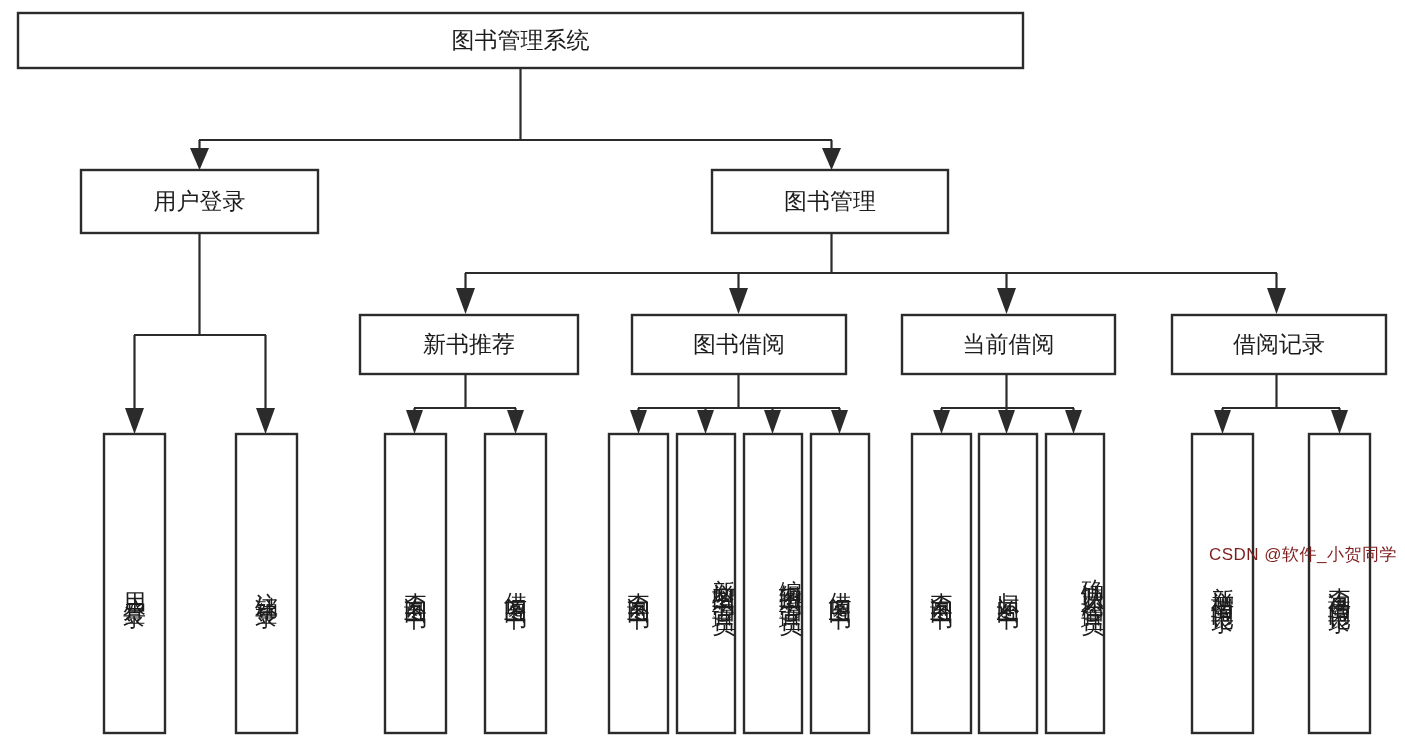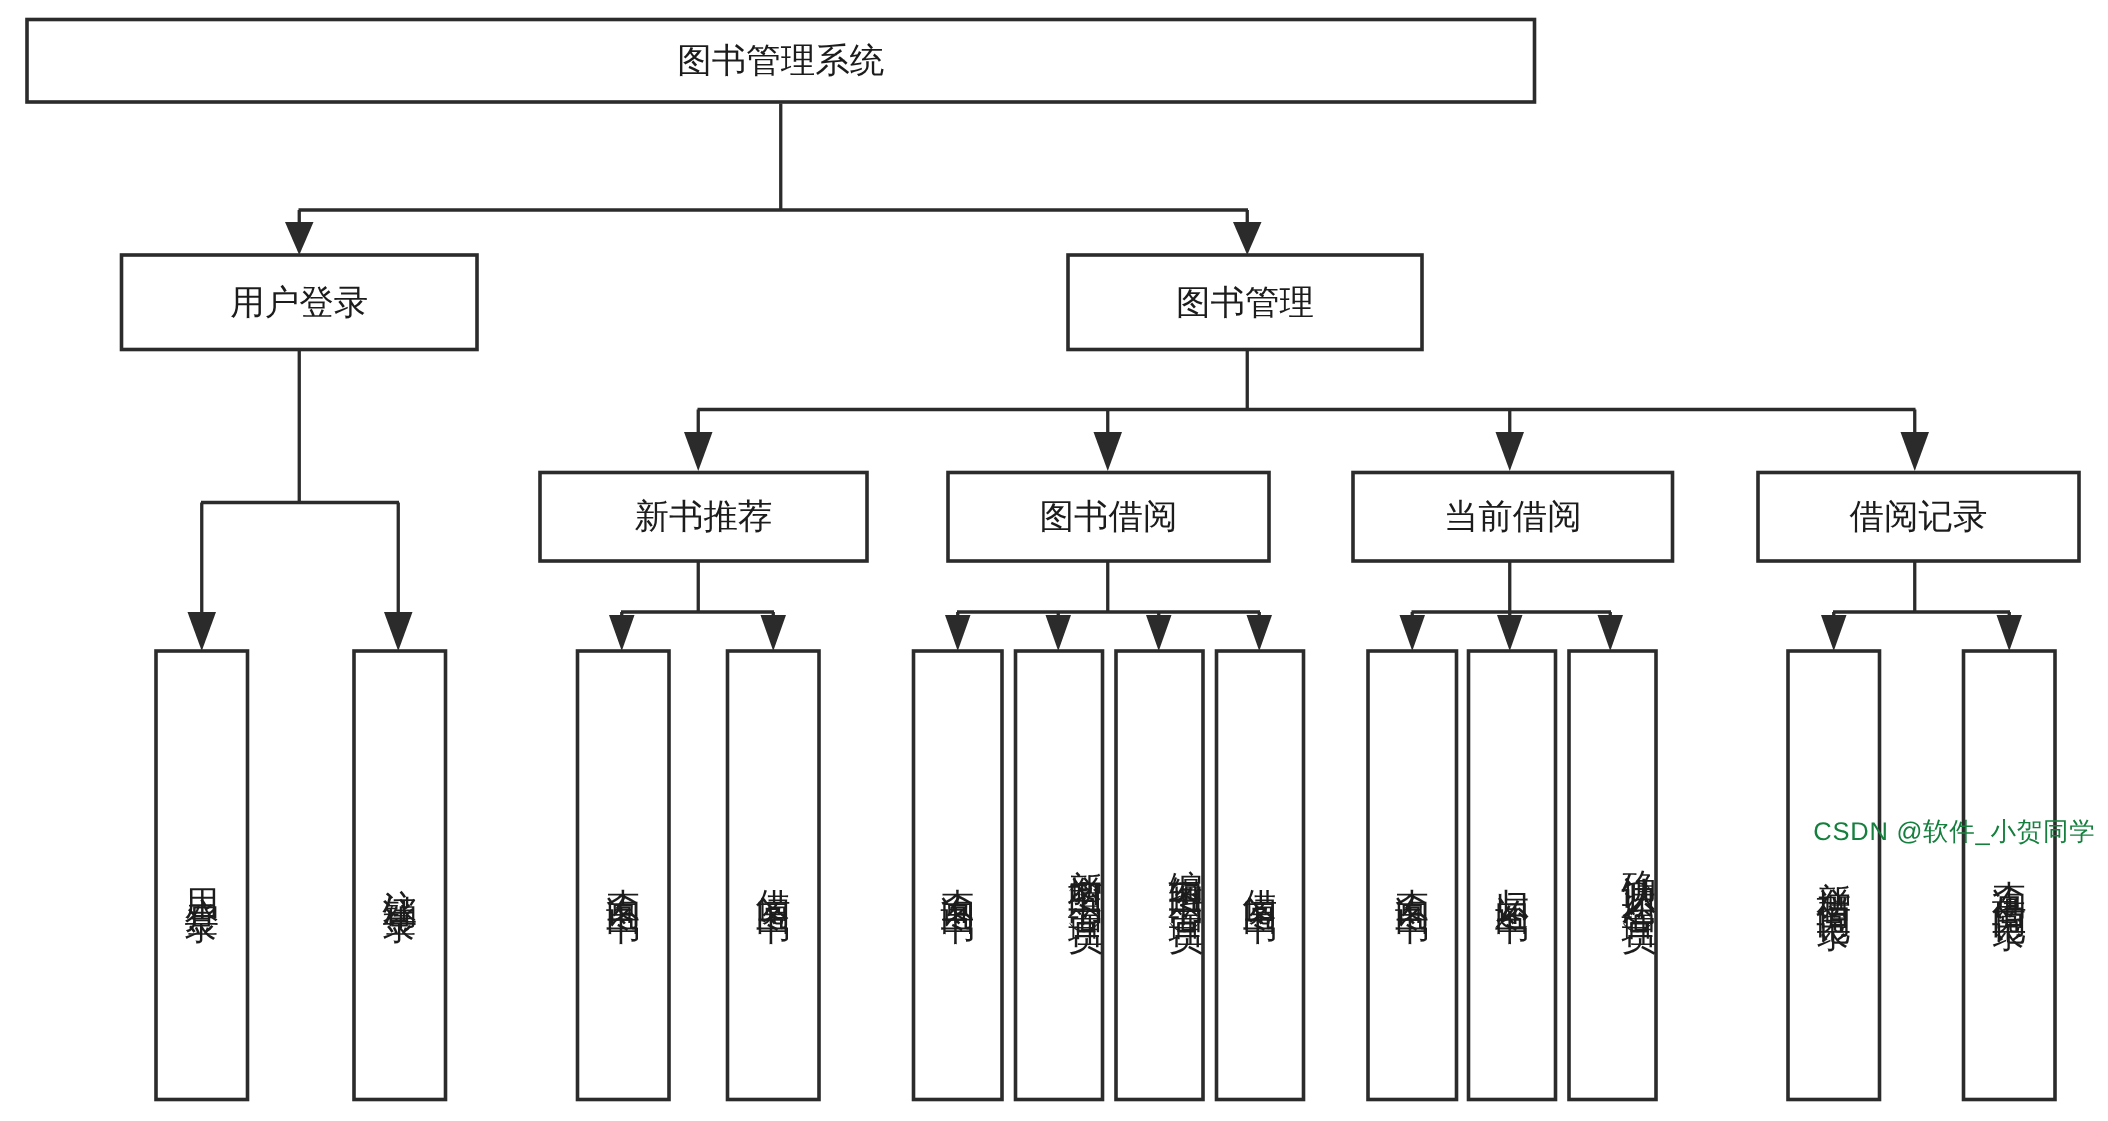--- a/index.html
+++ b/index.html
@@ -64,21 +64,21 @@
     letter-spacing: 5px;
     pointer-events: none;
     text-align: center;
   }
   .watermark {
     position: absolute;
     right: 8px;
     bottom: 4px;
     font-family: "Liberation Sans", "DejaVu Sans", sans-serif;
     font-size: 17px;
-    color: #15803d;
+    color: #7f1d1d;
     letter-spacing: 0.5px;
     white-space: nowrap;
   }
 </style>
 </head>
 <body>
 
 <div id="diagram-root">
 
   <svg class="tree-svg" viewBox="0 0 1405 747" xmlns="http://www.w3.org/2000/svg">

